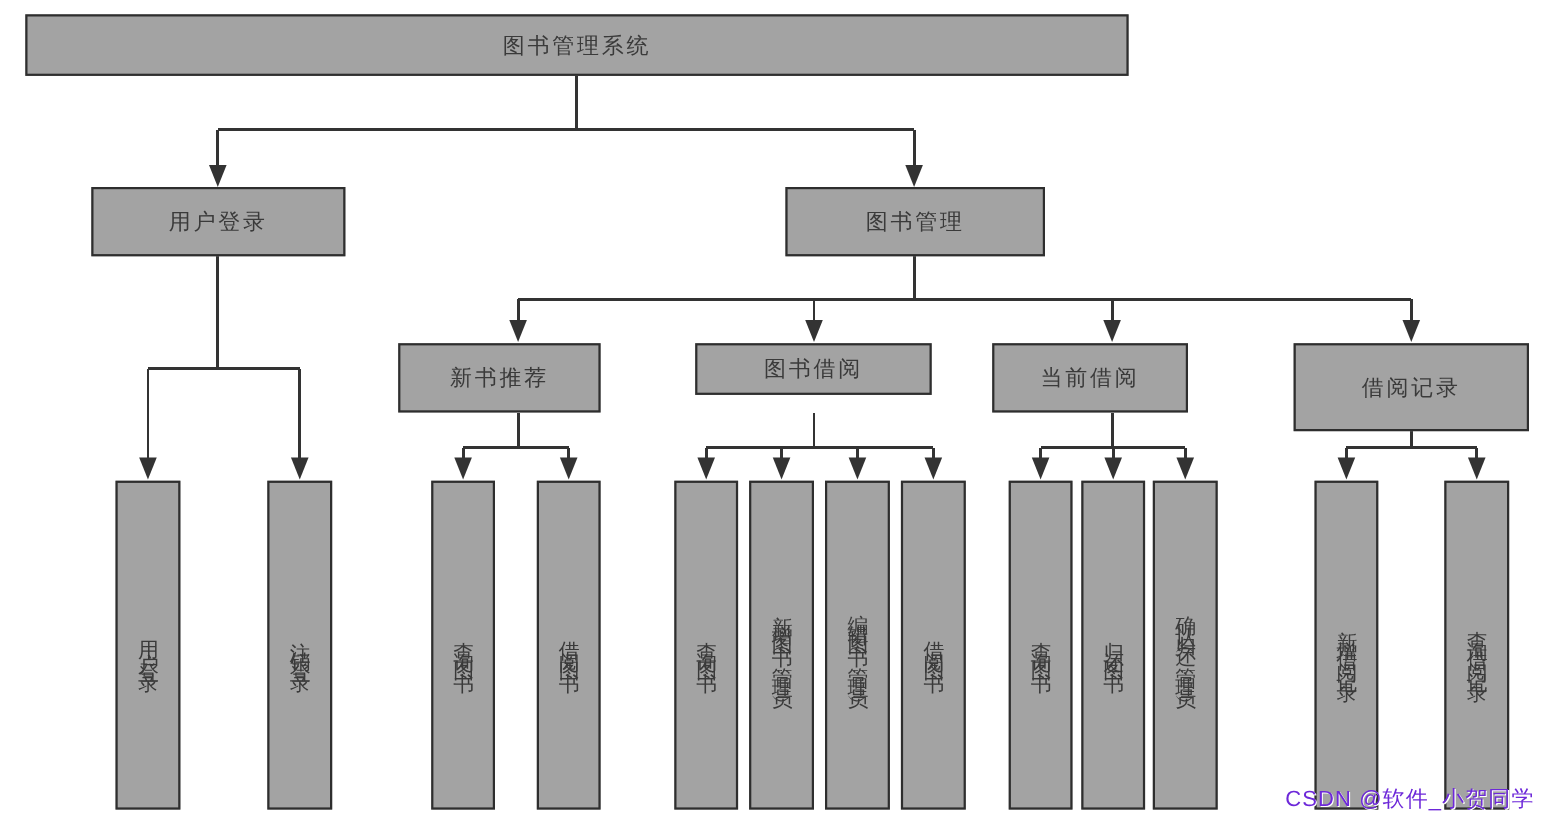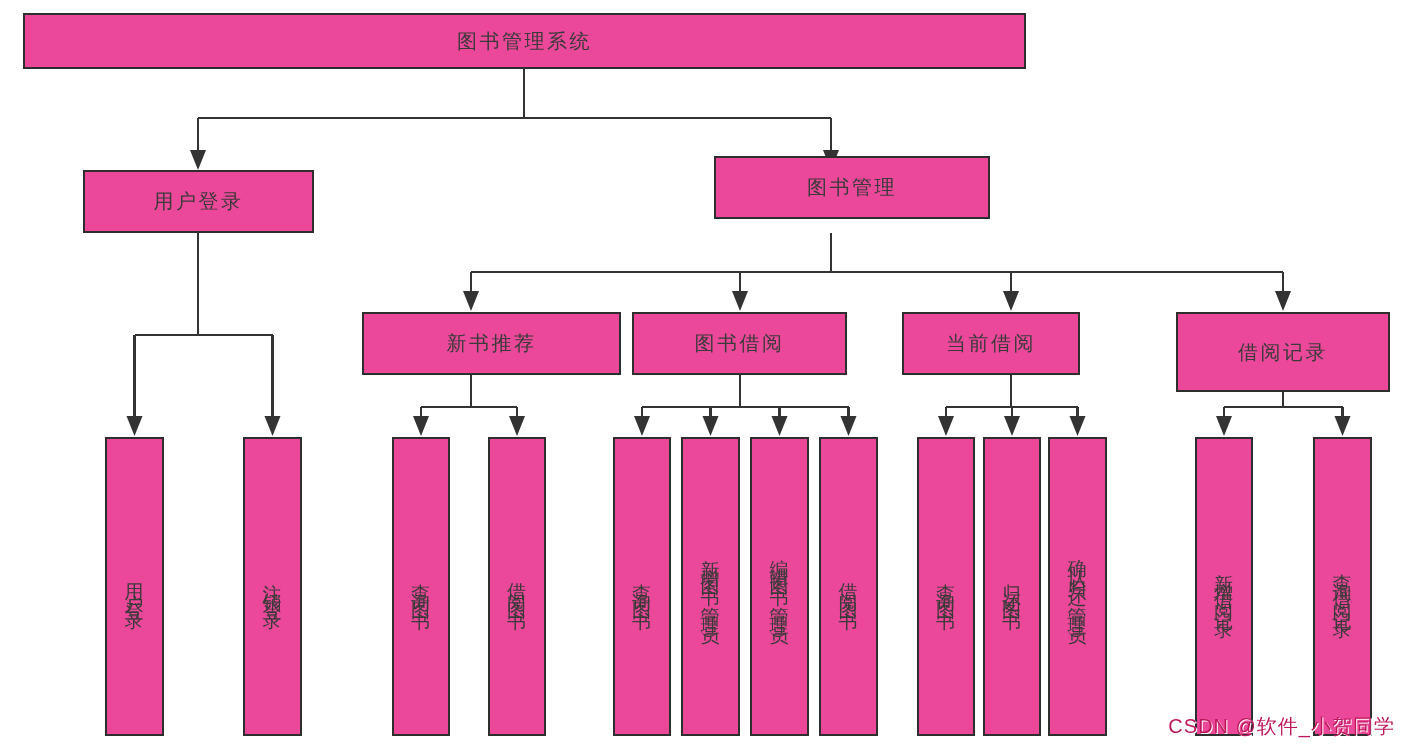--- a/index.html
+++ b/index.html
@@ -2,33 +2,33 @@
 <html><head>
 <meta charset="utf-8">
 <style>
   html,body{margin:0;padding:0}
   body{
     width:1405px;height:747px;position:relative;background:#ffffff;
     font-family:"Liberation Sans",sans-serif;overflow:hidden;
   }
   #connectors{position:absolute;left:0;top:0;width:1405px;height:747px}
   .box{
-    position:absolute;background:#ec4899;border:2.6px solid #2e2e2e;
+    position:absolute;background:#a3a3a3;border:2.6px solid #2e2e2e;
     display:flex;align-items:center;justify-content:center;
     color:#3a3a3a;box-sizing:border-box;z-index:2;
   }
   .hnode{font-size:20px;letter-spacing:2.5px;font-weight:500}
   .leaf{font-size:19px}
   .vtext{
     writing-mode:vertical-rl;text-orientation:mixed;
     letter-spacing:0.5em;line-height:1;display:block;
   }
   .watermark{
     position:absolute;right:10px;bottom:7px;z-index:6;
-    font-size:20px;color:#be185d;letter-spacing:1px;
+    font-size:20px;color:#6d28d9;letter-spacing:1px;
     text-shadow:1px 1px 0 #ffffff;
   }
 </style>
 </head>
 <body>
 
 <svg id="connectors" viewBox="0 0 1405 747" xmlns="http://www.w3.org/2000/svg">
   <g stroke="#333333" stroke-width="2.6" fill="none" shape-rendering="crispEdges">
 
     <path d="M524 69 V118"></path>
@@ -101,28 +101,28 @@
   </g>
 </svg>
 
 <div class="box hnode" style="left:23px;top:13px;width:1003px;height:56px">
   <span>图书管理系统</span>
 </div>
 
 <div class="box hnode" style="left:83px;top:170px;width:231px;height:63px">
   <span>用户登录</span>
 </div>
-<div class="box hnode" style="left:714px;top:156px;width:276px;height:63px">
+<div class="box hnode" style="left:714px;top:170px;width:236px;height:63px">
   <span>图书管理</span>
 </div>
 
-<div class="box hnode" style="left:362px;top:312px;width:259px;height:63px">
+<div class="box hnode" style="left:362px;top:312px;width:184px;height:63px">
   <span>新书推荐</span>
 </div>
-<div class="box hnode" style="left:632px;top:312px;width:215px;height:63px">
+<div class="box hnode" style="left:632px;top:312px;width:215px;height:47px">
   <span>图书借阅</span>
 </div>
 <div class="box hnode" style="left:902px;top:312px;width:178px;height:63px">
   <span>当前借阅</span>
 </div>
 <div class="box hnode" style="left:1176px;top:312px;width:214px;height:80px">
   <span>借阅记录</span>
 </div>
 
 <div class="box leaf" style="left:105px;top:437px;width:59px;height:299px">

